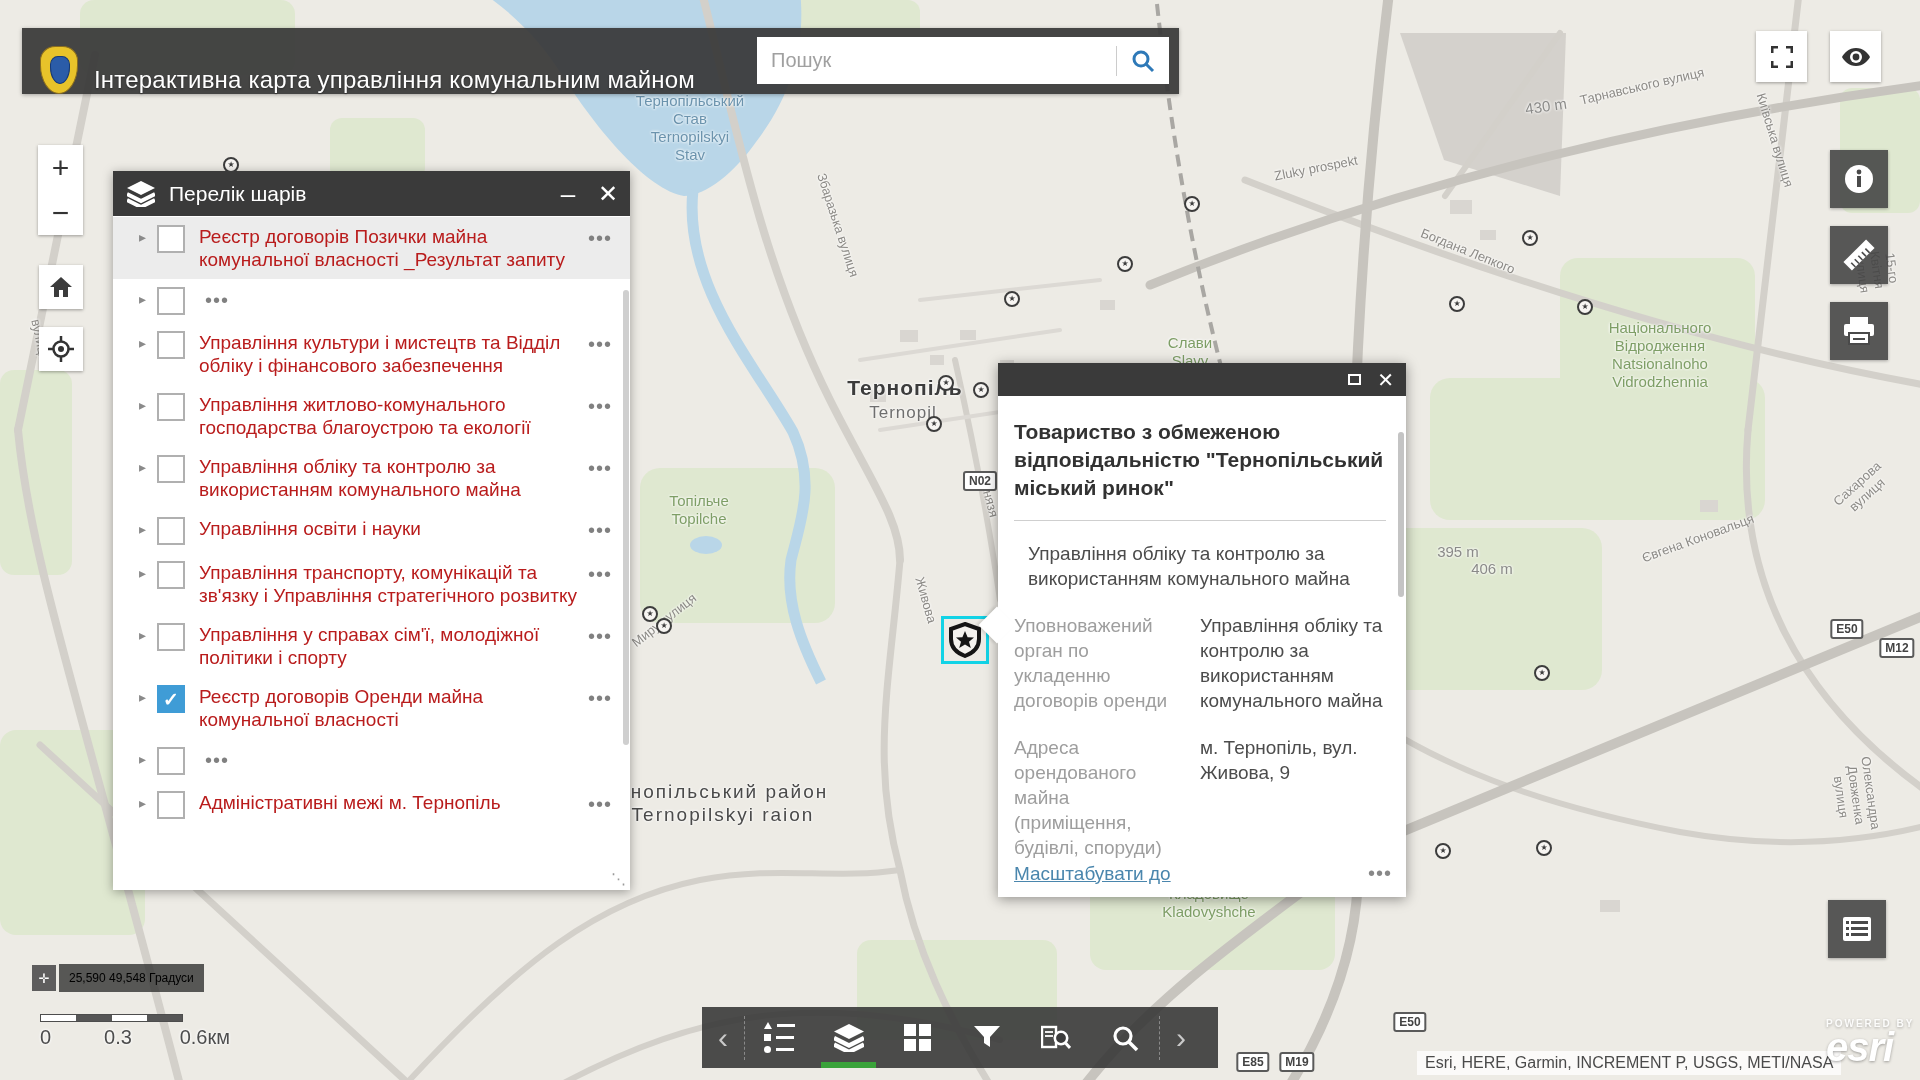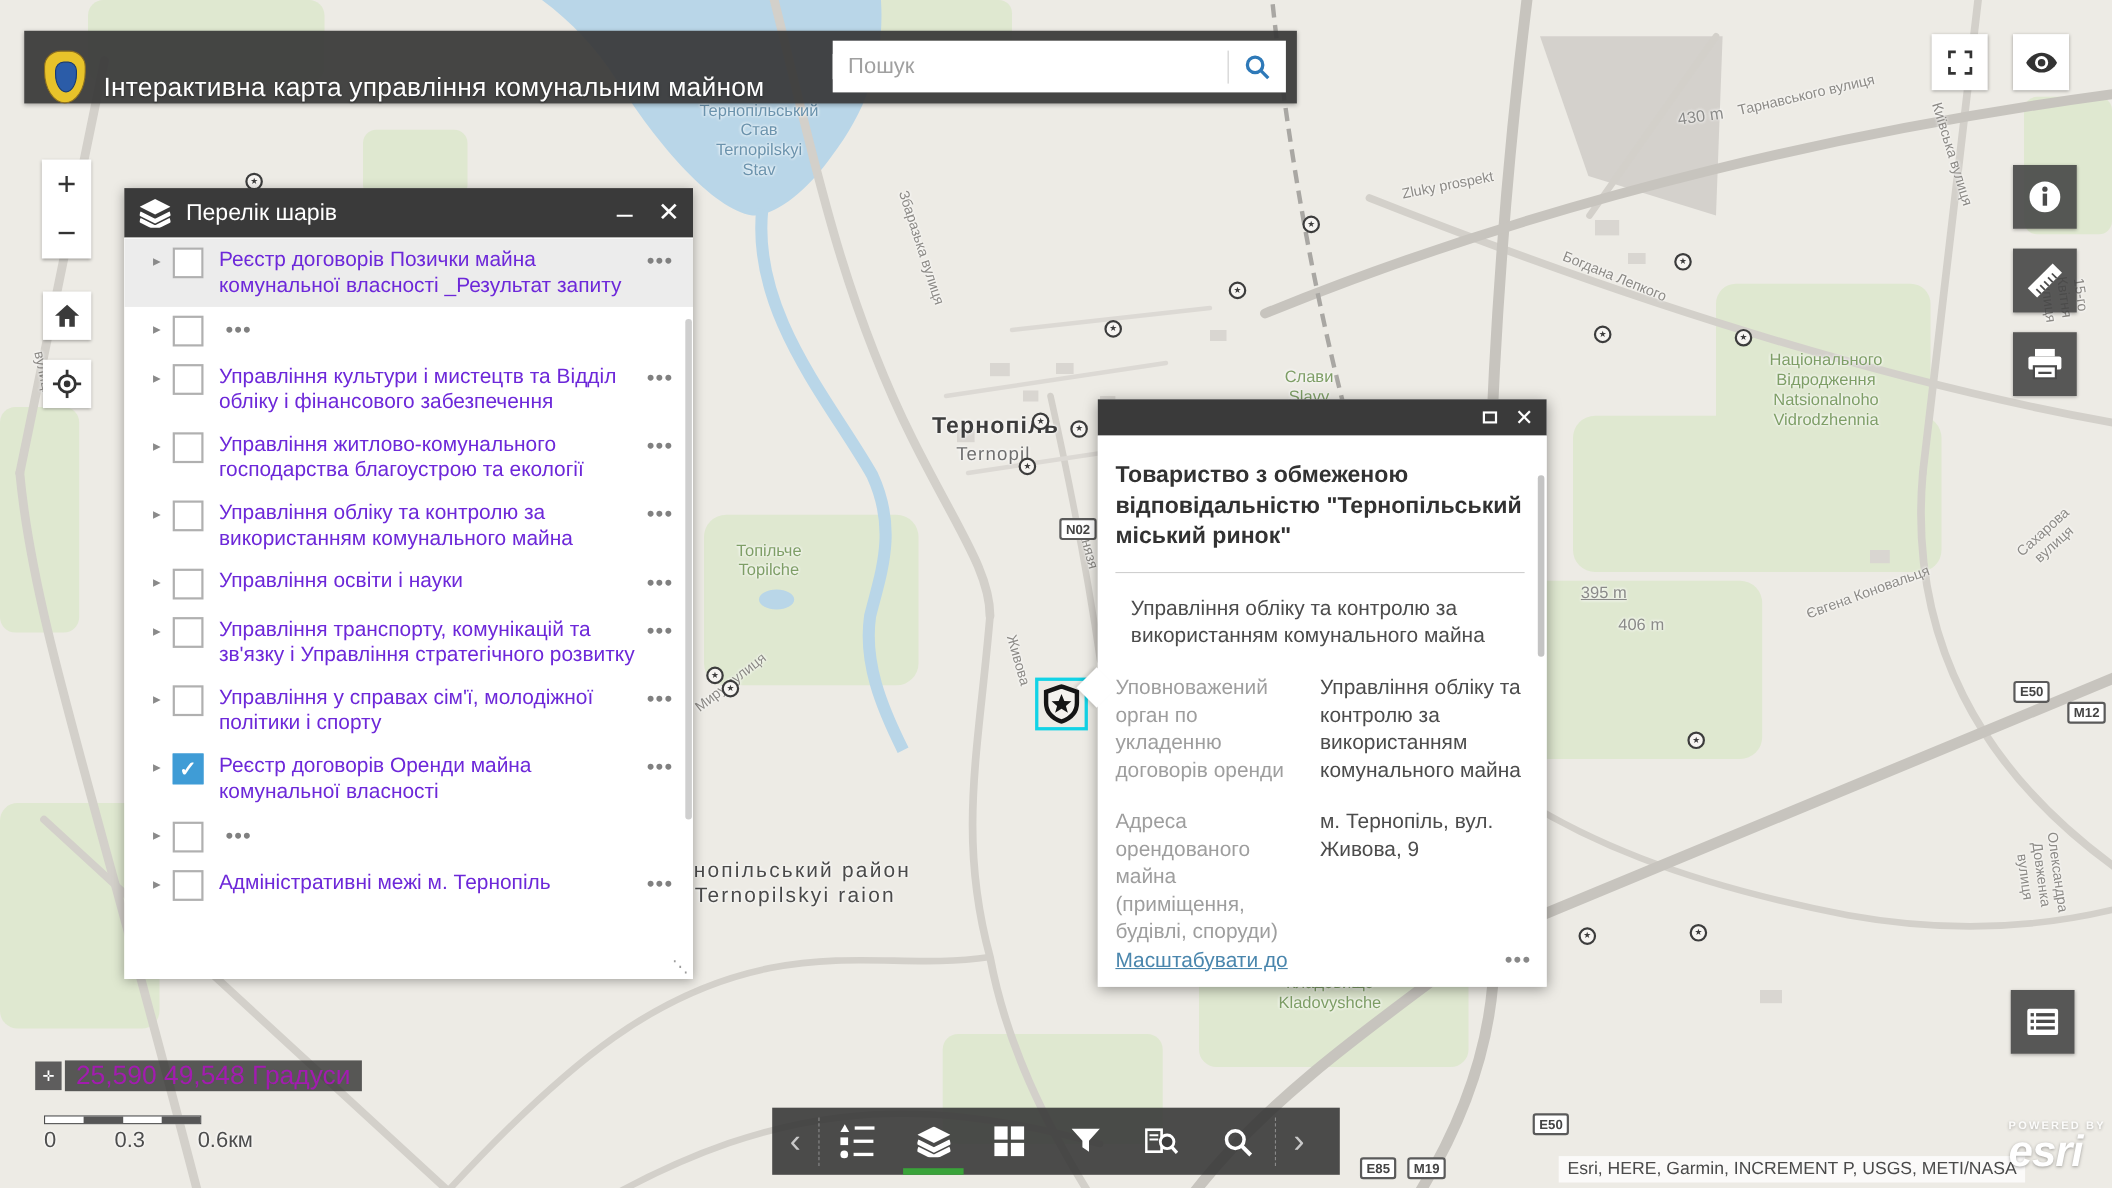--- a/index.html
+++ b/index.html
@@ -64,21 +64,21 @@
   .panel-min { color:#fff; font-size:26px; width:36px; text-align:center; cursor:pointer; line-height:40px; }
   .panel-close { color:#fff; font-size:24px; width:44px; text-align:center; cursor:pointer; }
   .panel-body { background:#fff; flex:1; position:relative; overflow:hidden; padding-top:1px; }
   .layer-row { display:flex; align-items:flex-start; padding:8px 10px 8px 26px; }
   .layer-row.hl { background:#ececec; }
   .layer-row .arrow { color:#8a8a8a; font-size:14px; width:16px; margin-top:4px; flex:none; cursor:pointer; }
   .cb { width:28px; height:28px; border:2px solid #b0b0b0; background:#fff; flex:none; margin:0 14px 0 2px;
         cursor:pointer; display:flex; align-items:center; justify-content:center; }
   .cb.checked { background:#3f9cd6; border-color:#3f9cd6; }
   .cb.checked::after { content:"✓"; color:#fff; font-size:19px; font-weight:bold; }
-  .layer-lbl { flex:1; font-size:19px; line-height:23px; color:#6d28d9; }
+  .layer-lbl { flex:1; font-size:19px; line-height:23px; color:#b91c1c; }
   .layer-dots { color:#808080; font-size:20px; letter-spacing:1px; margin:2px 8px 0 6px; flex:none; cursor:pointer; }
   .panel-scroll { position:absolute; right:1px; top:74px; width:6px; height:455px; background:#cfcfcf; border-radius:3px; }
   .panel-resize { position:absolute; right:4px; bottom:2px; color:#9a9a9a; font-size:15px; cursor:nwse-resize; }
 
   
   .popup { position:absolute; left:998px; top:363px; width:408px; height:534px; z-index:40;
            box-shadow:0 2px 12px rgba(0,0,0,.4); display:flex; flex-direction:column; background:#fff; }
   .popup-header { height:33px; background:#3a3a3a; flex:none; display:flex; align-items:center; justify-content:flex-end; }
   .popup-max { width:13px; height:11px; border:2px solid #fff; margin-right:16px; cursor:pointer; }
   .popup-close { color:#fff; font-size:20px; margin-right:12px; cursor:pointer; line-height:1; }
@@ -108,21 +108,21 @@
   .ic-legend .ci { width:7px; height:7px; border-radius:50%; background:#fff; }
   .ic-legend .ln { width:18px; height:3px; background:#fff; }
   
   .ic-grid { display:grid; grid-template-columns:12px 12px; grid-template-rows:12px 12px; gap:3px; }
   .ic-grid span { background:#fff; }
 
   
   .coords { position:absolute; left:32px; top:964px; display:flex; align-items:center; z-index:15; }
   .coords-icon { width:24px; height:26px; background:rgba(78,78,78,.9); color:#fff; display:flex; align-items:center;
                  justify-content:center; font-size:13px; margin-right:3px; }
-  .coords-text { background:rgba(45,45,45,.78); color:#a21caf; font-size:24px; padding:3px 10px; line-height:22px; }
+  .coords-text { background:rgba(45,45,45,.78); color:#000000; font-size:12px; padding:3px 10px; line-height:22px; }
   .scalebar { position:absolute; left:40px; top:1014px; z-index:15; }
   .scalebar .bar { width:143px; height:8px; border:1px solid #4d4d4d; display:flex; background:#fff; }
   .scalebar .bar span { flex:1; } .scalebar .bar span:nth-child(2), .scalebar .bar span:nth-child(4) { background:#565656; }
   .scalebar .nums { display:flex; width:190px; font-size:20px; color:#4d4d4d; margin-top:4px;
                     text-shadow:0 0 3px #fff,0 0 3px #fff; }
   .scalebar .nums .n0 { width:66px; } .scalebar .nums .n1 { width:78px; }
 
   .attribution { position:absolute; left:1417px; top:1051px; background:rgba(255,255,255,.75); color:#4a4a4a;
                  font-size:16px; padding:3px 8px; z-index:15; }
   .esri-logo { position:absolute; left:1826px; top:1018px; z-index:15; color:#fff; text-shadow:0 1px 3px rgba(0,0,0,.35); }
@@ -211,21 +211,21 @@
 Topilche</div>
   <div class="map-label lbl-green" style="left:1209px; top:903px;">Кладовище
 Kladovyshche</div>
   <div class="map-label lbl-green" style="left:1660px; top:355px;">Національного
 Відродження
 Natsionalnoho
 Vidrodzhennia</div>
   <div class="map-label lbl-green" style="left:1190px; top:352px; z-index:2;">Слави
 Slavy</div>
   <div class="map-label lbl-height" style="left:1546px; top:106px; transform:translate(-50%,-50%) rotate(-8deg);">430 m</div>
-  <div class="map-label lbl-height" style="left:1458px; top:539px;text-decoration:underline;">395 m</div>
+  <div class="map-label lbl-height" style="left:1458px; top:551px;">395 m</div>
   <div class="map-label lbl-height" style="left:1492px; top:568px;">406 m</div>
 
   <div class="map-label lbl-street" style="left:838px; top:225px; transform:translate(-50%,-50%) rotate(72deg);">Збаразька вулиця</div>
   <div class="map-label lbl-street" style="left:1316px; top:168px; transform:translate(-50%,-50%) rotate(-11deg);">Zluky prospekt</div>
   <div class="map-label lbl-street" style="left:1642px; top:86px; transform:translate(-50%,-50%) rotate(-13deg);">Тарнавського вулиця</div>
   <div class="map-label lbl-street" style="left:1775px; top:140px; transform:translate(-50%,-50%) rotate(73deg);">Київська вулиця</div>
   <div class="map-label lbl-street" style="left:1468px; top:251px; transform:translate(-50%,-50%) rotate(22deg);">Богдана Лепкого</div>
   <div class="map-label lbl-street" style="left:664px; top:620px; transform:translate(-50%,-50%) rotate(-38deg);">Миру вулиця</div>
   <div class="map-label lbl-street" style="left:926px; top:600px; transform:translate(-50%,-50%) rotate(74deg);">Живова</div>
   <div class="map-label lbl-street" style="left:990px; top:500px; transform:translate(-50%,-50%) rotate(75deg);">Князя</div>

